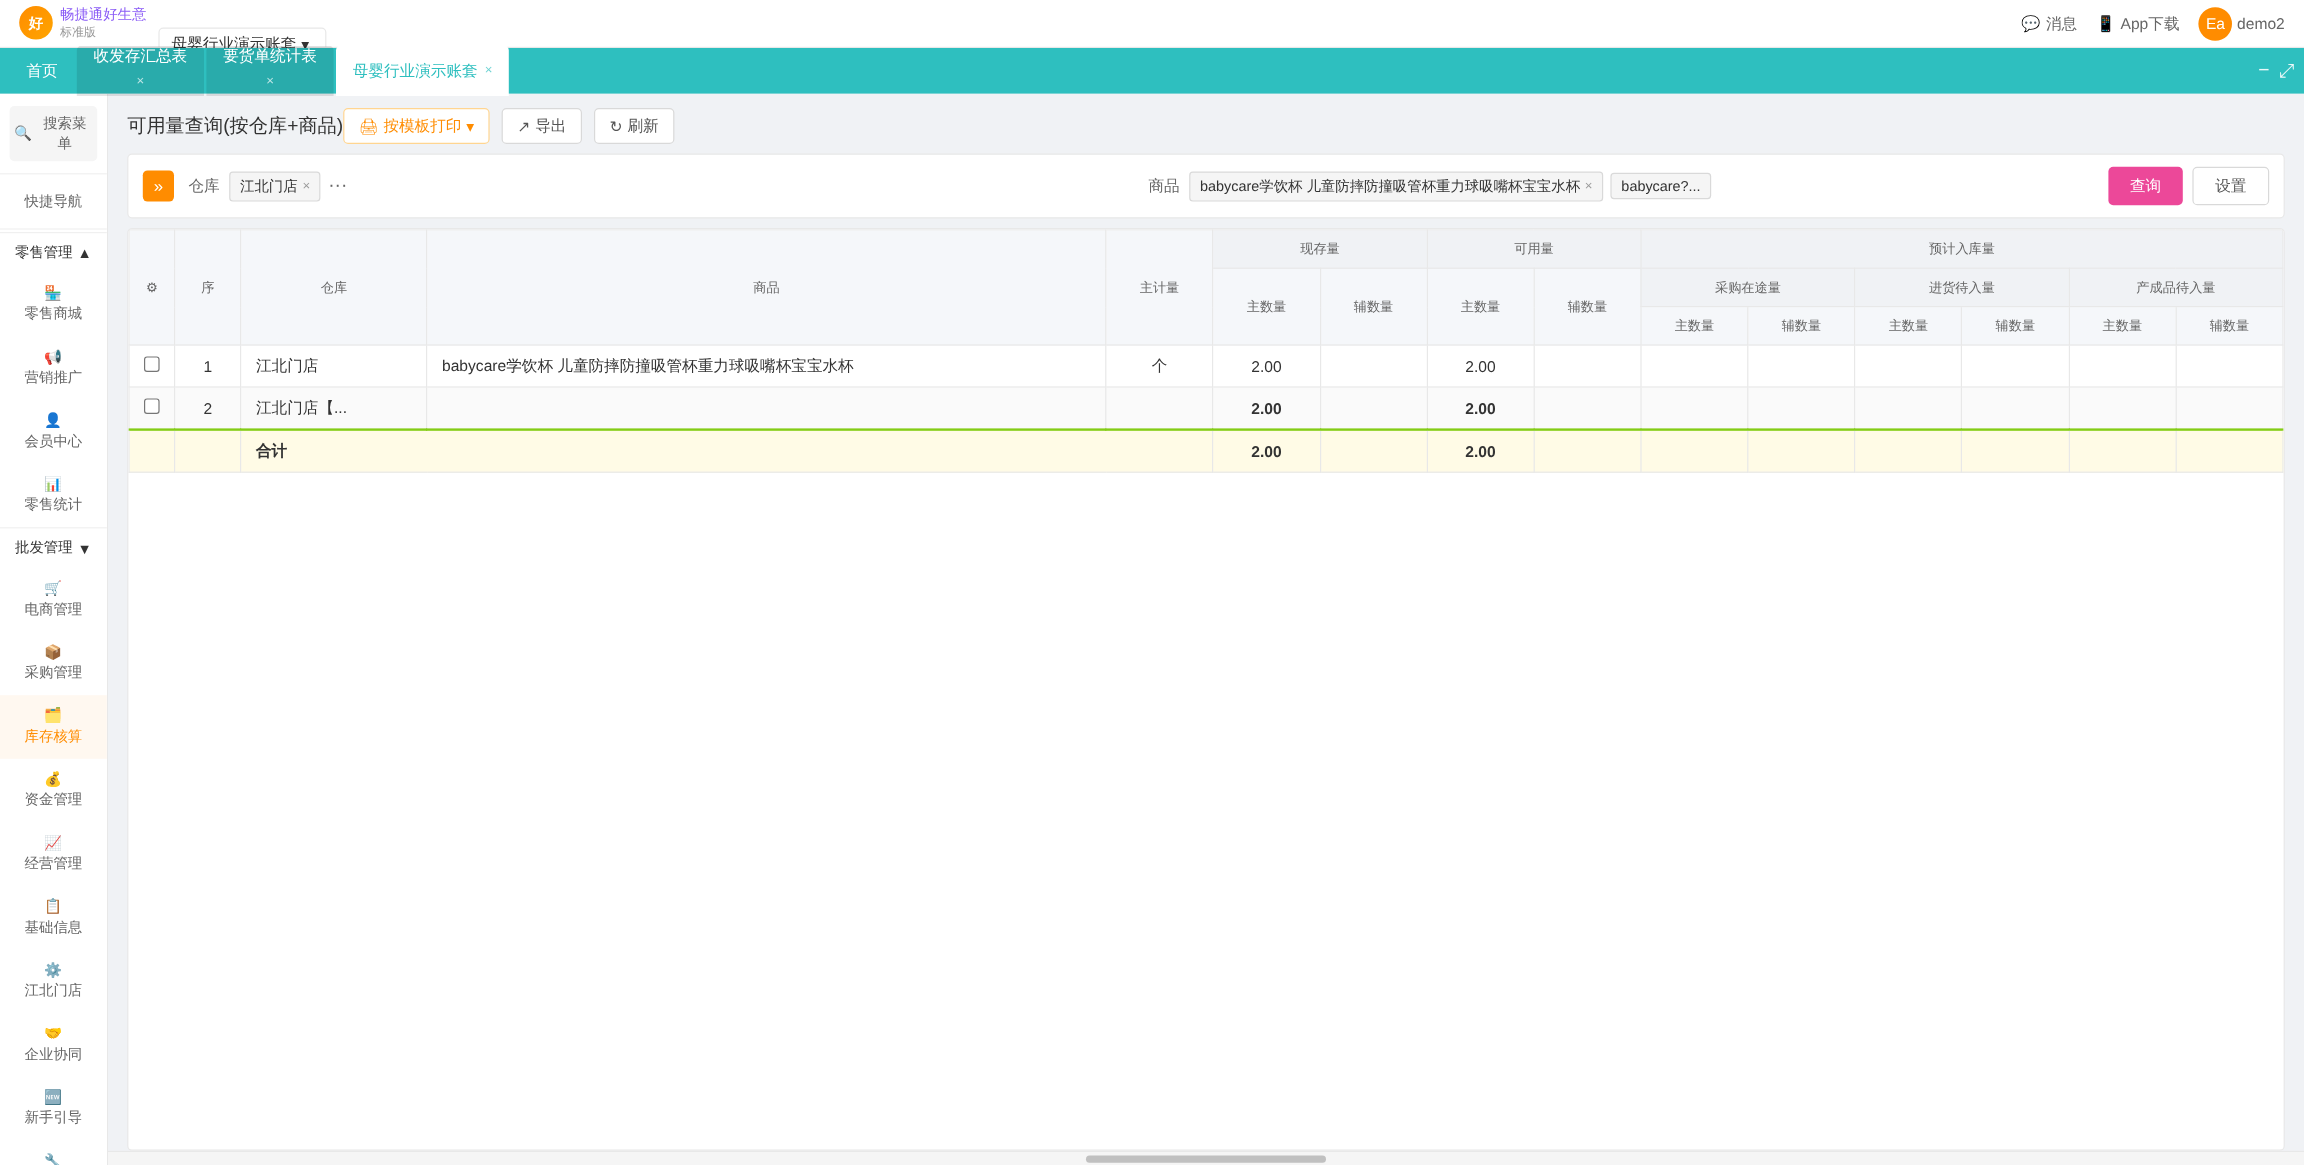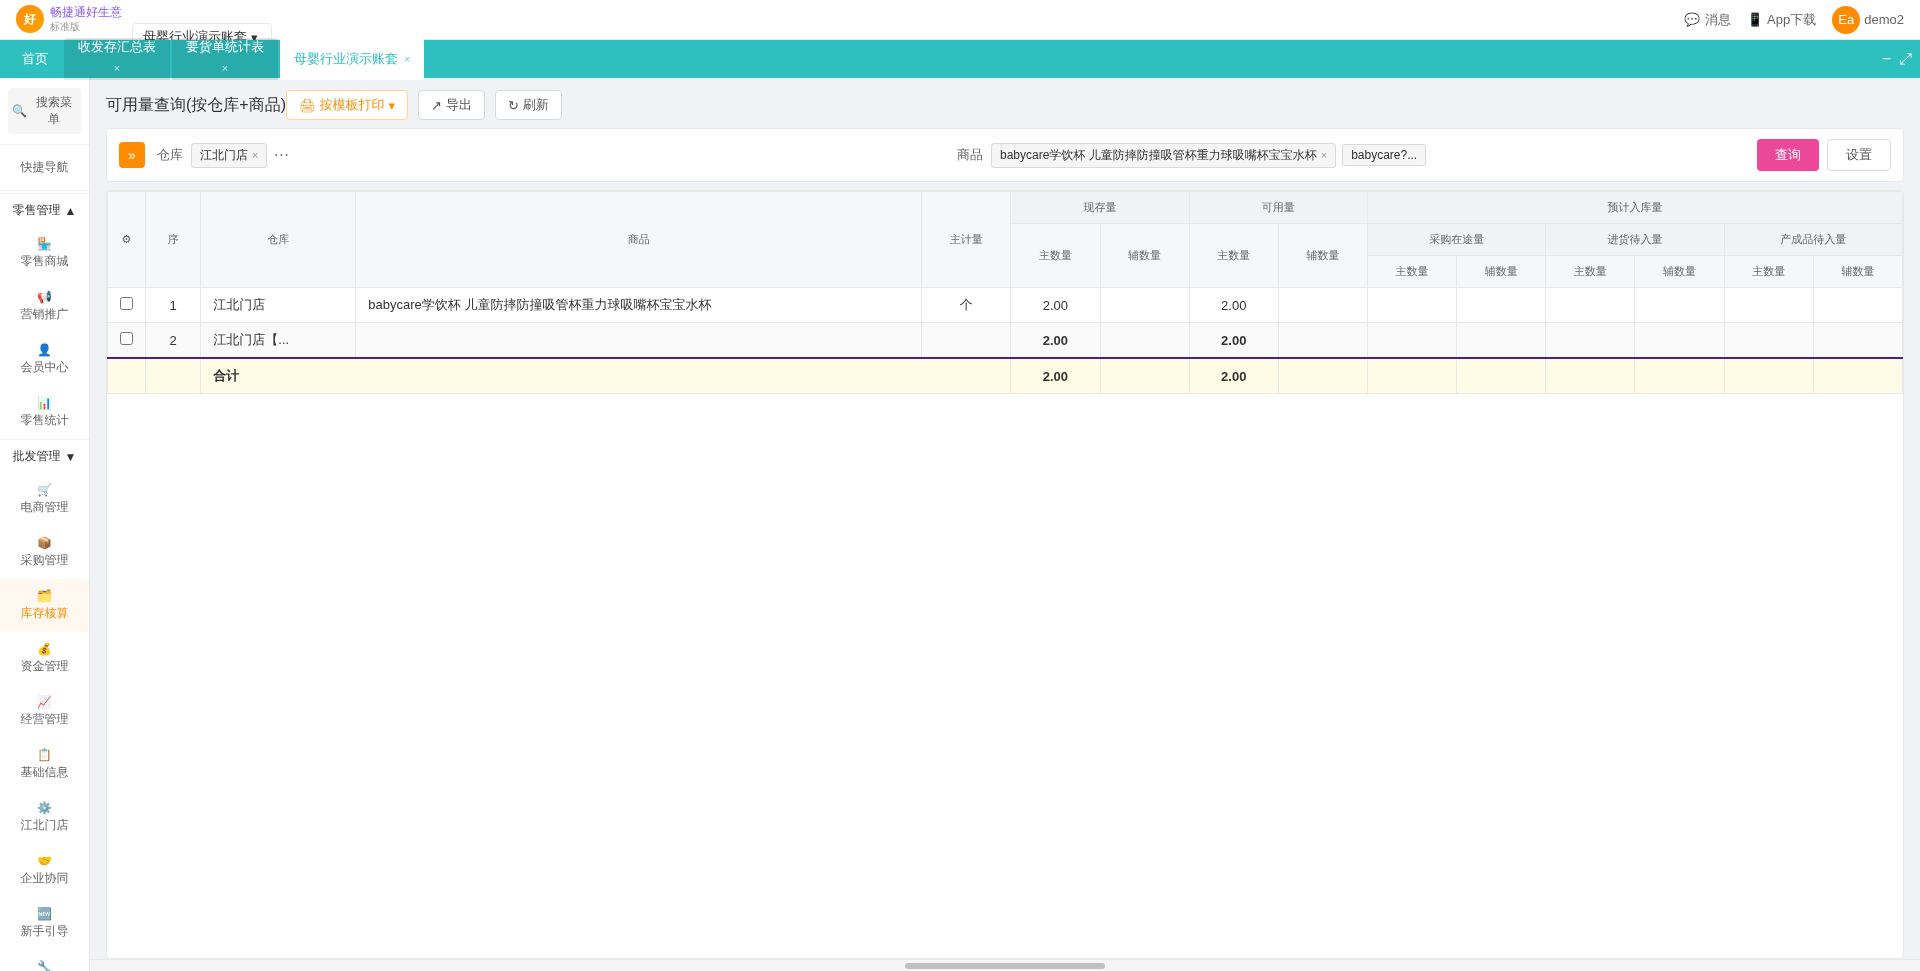--- a/index.html
+++ b/index.html
@@ -70,21 +70,21 @@
     .table-container { margin: 0 16px; background: #fff; border-radius: 4px; overflow: auto; flex: 1; border: 1px solid #e8e8e8; }
     table { width: 100%; border-collapse: collapse; min-width: 900px; }
     thead tr { background: #f5f7fa; }
     th { padding: 8px 12px; font-size: 11px; color: #666; font-weight: 500; border: 1px solid #e8e8e8; text-align: center; white-space: nowrap; }
     td { padding: 8px 12px; font-size: 13px; color: #333; border: 1px solid #e8e8e8; text-align: center; white-space: nowrap; }
     .th-group { background: #f0f2f5; }
     tr.subtotal { background: #fafafa; font-weight: 500; }
     .td-left { text-align: left; }
 
     
-    .table-footer { background: #fffbe6; border-top: 2px solid #4c1d95; }
+    .table-footer { background: #fffbe6; border-top: 2px solid #84cc16; }
     .table-footer td { font-weight: 600; background: #fffbe6; }
 
     
     .scroll-bar-area { height: 12px; background: #f5f5f5; border-top: 1px solid #e8e8e8; display: flex; align-items: center; padding: 0 16px; flex-shrink: 0; }
     .scroll-thumb { height: 6px; width: 200px; background: #c0c0c0; border-radius: 3px; margin: 0 auto; }
   </style>
 </head>
 <body>
 
 <div class="top-bar">

